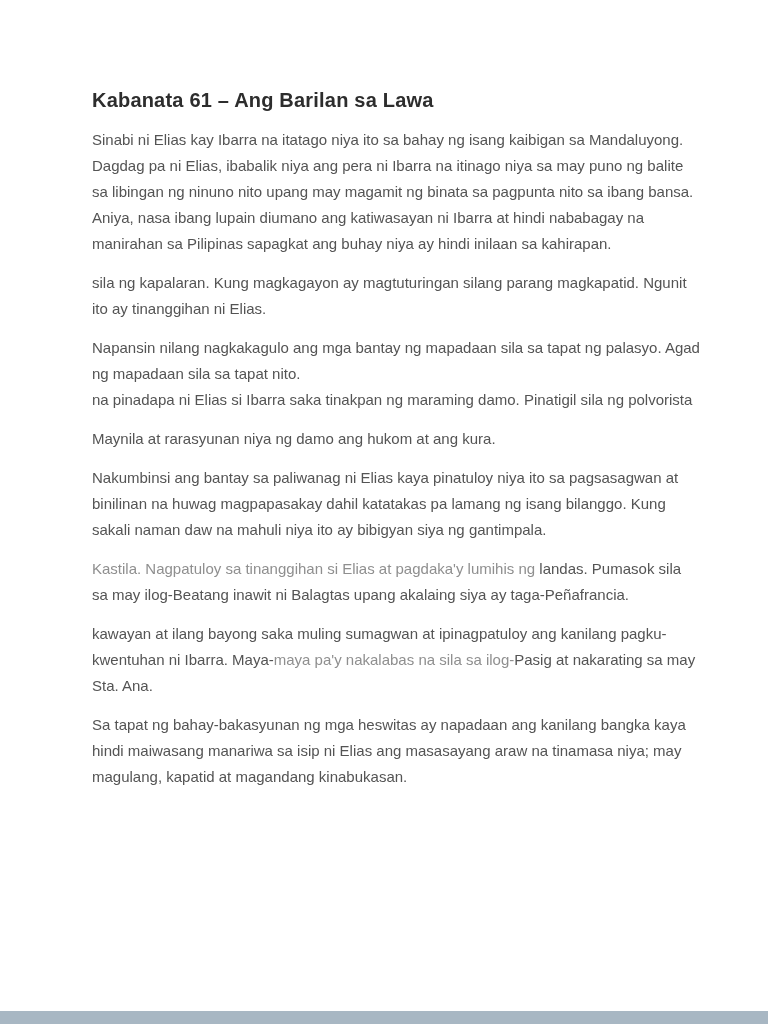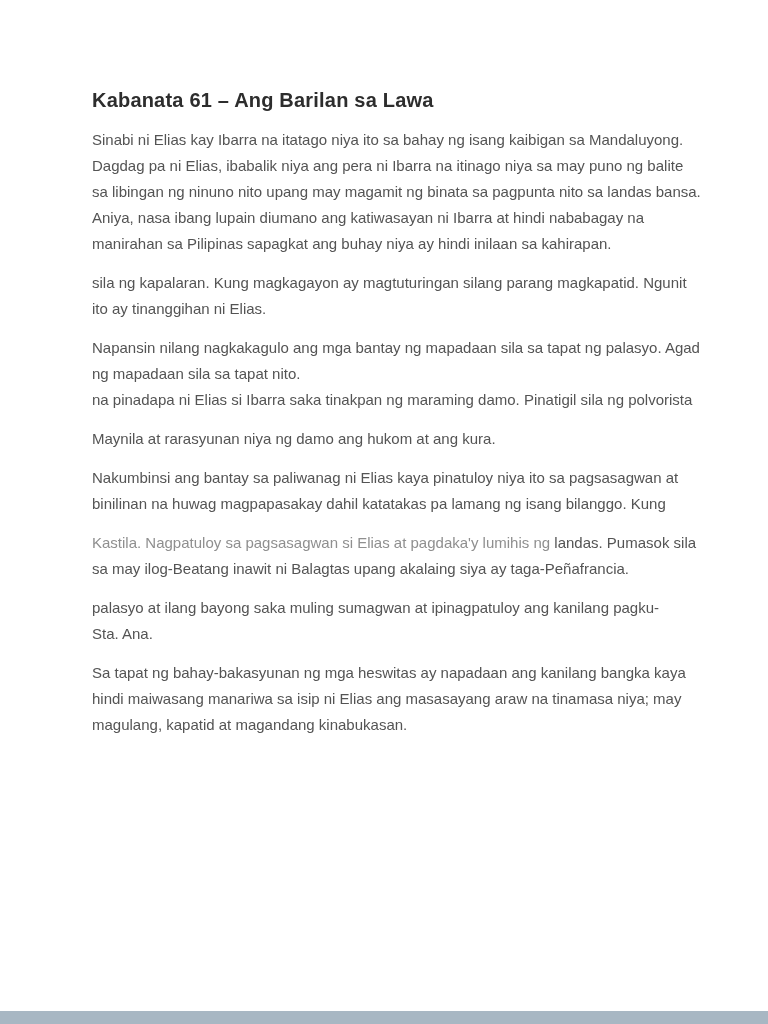--- a/index.html
+++ b/index.html
@@ -51,46 +51,48 @@
 </style>
 </head>
 <body>
 
 <div class="page">
   <h1 class="title">Kabanata 61 – Ang Barilan sa Lawa</h1>
   <div id="doc-body">
       <p class="para">
         <span class="line"><span class="seg">Sinabi ni Elias kay Ibarra na itatago niya ito sa bahay ng isang kaibigan sa Mandaluyong.</span></span>
         <span class="line"><span class="seg">Dagdag pa ni Elias, ibabalik niya ang pera ni Ibarra na itinago niya sa may puno ng balite</span></span>
-        <span class="line"><span class="seg">sa libingan ng ninuno nito upang may magamit ng binata sa pagpunta nito sa landas bansa.</span></span>
+        <span class="line"><span class="seg">sa libingan ng ninuno nito upang may magamit ng binata sa pagpunta nito sa ibang bansa.</span></span>
         <span class="line"><span class="seg">Aniya, nasa ibang lupain diumano ang katiwasayan ni Ibarra at hindi nababagay na</span></span>
         <span class="line"><span class="seg">manirahan sa Pilipinas sapagkat ang buhay niya ay hindi inilaan sa kahirapan.</span></span>
       </p>
       <p class="para">
         <span class="line"><span class="seg">sila ng kapalaran. Kung magkagayon ay magtuturingan silang parang magkapatid. Ngunit</span></span>
         <span class="line"><span class="seg">ito ay tinanggihan ni Elias.</span></span>
       </p>
       <p class="para">
         <span class="line"><span class="seg">Napansin nilang nagkakagulo ang mga bantay ng mapadaan sila sa tapat ng palasyo. Agad</span></span>
         <span class="line"><span class="seg">ng mapadaan sila sa tapat nito.</span></span>
         <span class="line"><span class="seg">na pinadapa ni Elias si Ibarra saka tinakpan ng maraming damo. Pinatigil sila ng polvorista</span></span>
       </p>
       <p class="para">
         <span class="line"><span class="seg">Maynila at rarasyunan niya ng damo ang hukom at ang kura.</span></span>
       </p>
       <p class="para">
         <span class="line"><span class="seg">Nakumbinsi ang bantay sa paliwanag ni Elias kaya pinatuloy niya ito sa pagsasagwan at</span></span>
         <span class="line"><span class="seg">binilinan na huwag magpapasakay dahil katatakas pa lamang ng isang bilanggo. Kung</span></span>
+        <span class="line"><span class="seg">sakali naman daw na mahuli niya ito ay bibigyan siya ng gantimpala.</span></span>
       </p>
       <p class="para">
-        <span class="line"><span class="seg light">Kastila. Nagpatuloy sa pagsasagwan si Elias at pagdaka'y lumihis ng </span><span class="seg">landas. Pumasok sila</span></span>
+        <span class="line"><span class="seg light">Kastila. Nagpatuloy sa tinanggihan si Elias at pagdaka'y lumihis ng </span><span class="seg">landas. Pumasok sila</span></span>
         <span class="line"><span class="seg">sa may ilog-Beatang inawit ni Balagtas upang akalaing siya ay taga-Peñafrancia.</span></span>
       </p>
       <p class="para">
-        <span class="line"><span class="seg">palasyo at ilang bayong saka muling sumagwan at ipinagpatuloy ang kanilang pagku-</span></span>
+        <span class="line"><span class="seg">kawayan at ilang bayong saka muling sumagwan at ipinagpatuloy ang kanilang pagku-</span></span>
+        <span class="line"><span class="seg">kwentuhan ni Ibarra. Maya-</span><span class="seg light">maya pa'y nakalabas na sila sa ilog-</span><span class="seg">Pasig at nakarating sa may</span></span>
         <span class="line"><span class="seg">Sta. Ana.</span></span>
       </p>
       <p class="para">
         <span class="line"><span class="seg">Sa tapat ng bahay-bakasyunan ng mga heswitas ay napadaan ang kanilang bangka kaya</span></span>
         <span class="line"><span class="seg">hindi maiwasang manariwa sa isip ni Elias ang masasayang araw na tinamasa niya; may</span></span>
         <span class="line"><span class="seg">magulang, kapatid at magandang kinabukasan.</span></span>
       </p>
     </div>
 </div>
 

